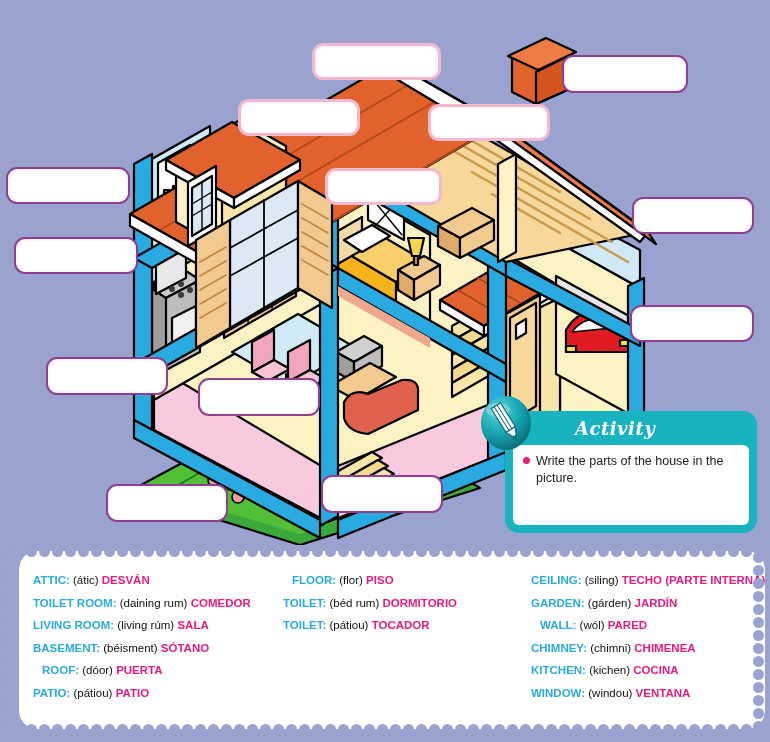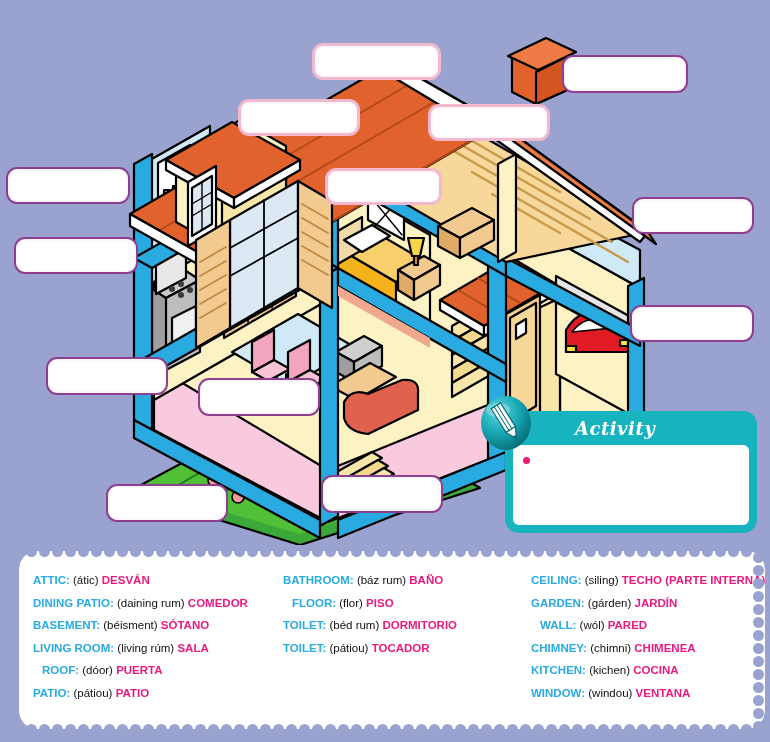--- a/index.html
+++ b/index.html
@@ -394,36 +394,36 @@
       <path d="M26.5 43 L28.5 47 L30.5 43 Z" fill="#0a6f79"></path>
       <path d="M26.5 8 L26.5 36 M30 8 L30 36" stroke="#0a6f79" stroke-width="1"></path>
     </g>
   </svg>
 
   <div id="activity">
     <div id="activity-head">Activity</div>
     <div id="activity-body">
       <div id="activity-text">
         <span id="activity-bullet"></span>
+        <span>Write the parts of the house in the picture.</span>
       </div>
     </div>
   </div>
 
   <div id="vocab">
     <div id="vocab-inner">
         <div class="vcol c1">
           <div class="vrow"><span class="en">ATTIC:</span><span class="pr"> (átic) </span><span class="es">DESVÁN</span></div>
-          <div class="vrow"><span class="en">DINING PATIO:</span><span class="pr"> (daining rum) </span><span class="es">COMEDOR</span></div>
+          <div class="vrow"><span class="en">TOILET ROOM:</span><span class="pr"> (daining rum) </span><span class="es">COMEDOR</span></div>
+          <div class="vrow"><span class="en">LIVING ROOM:</span><span class="pr"> (living rúm) </span><span class="es">SALA</span></div>
           <div class="vrow"><span class="en">BASEMENT:</span><span class="pr"> (béisment) </span><span class="es">SÓTANO</span></div>
-          <div class="vrow"><span class="en">LIVING ROOM:</span><span class="pr"> (living rúm) </span><span class="es">SALA</span></div>
           <div class="vrow indent"><span class="en">ROOF:</span><span class="pr"> (dóor) </span><span class="es">PUERTA</span></div>
           <div class="vrow"><span class="en">PATIO:</span><span class="pr"> (pátiou) </span><span class="es">PATIO</span></div>
         </div>
         <div class="vcol c2">
-          <div class="vrow"><span class="en">BATHROOM:</span><span class="pr"> (báz rum) </span><span class="es">BAÑO</span></div>
           <div class="vrow indent"><span class="en">FLOOR:</span><span class="pr"> (flor) </span><span class="es">PISO</span></div>
           <div class="vrow"><span class="en">TOILET:</span><span class="pr"> (béd rum) </span><span class="es">DORMITORIO</span></div>
           <div class="vrow"><span class="en">TOILET:</span><span class="pr"> (pátiou) </span><span class="es">TOCADOR</span></div>
         </div>
         <div class="vcol c3">
           <div class="vrow"><span class="en">CEILING:</span><span class="pr"> (siling) </span><span class="es">TECHO (PARTE INTERNA)</span></div>
           <div class="vrow"><span class="en">GARDEN:</span><span class="pr"> (gárden) </span><span class="es">JARDÍN</span></div>
           <div class="vrow indent"><span class="en">WALL:</span><span class="pr"> (wól) </span><span class="es">PARED</span></div>
           <div class="vrow"><span class="en">CHIMNEY:</span><span class="pr"> (chimni) </span><span class="es">CHIMENEA</span></div>
           <div class="vrow"><span class="en">KITCHEN:</span><span class="pr"> (kichen) </span><span class="es">COCINA</span></div>

